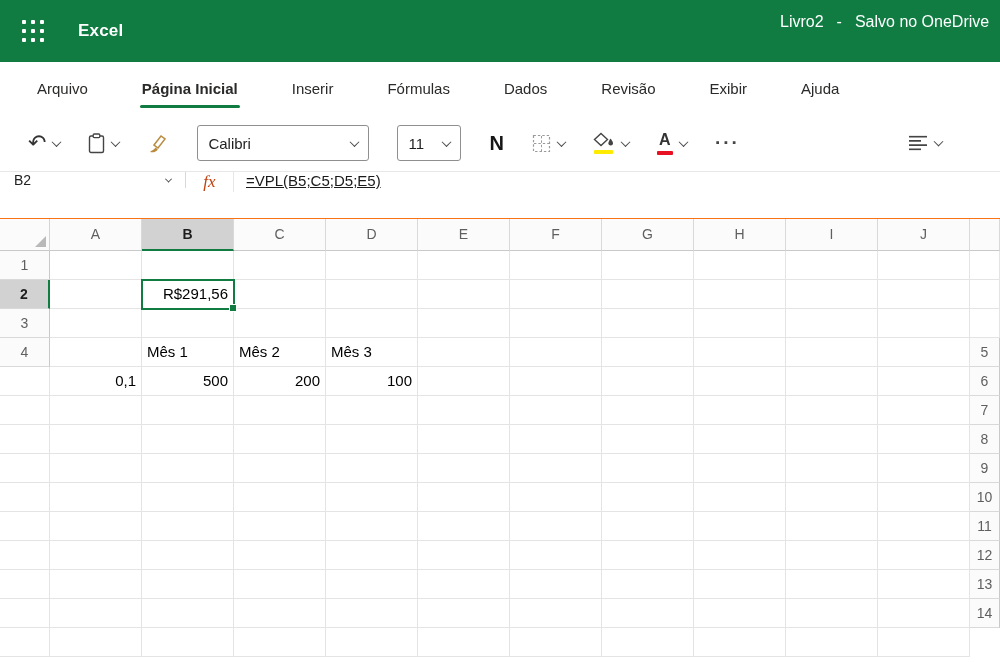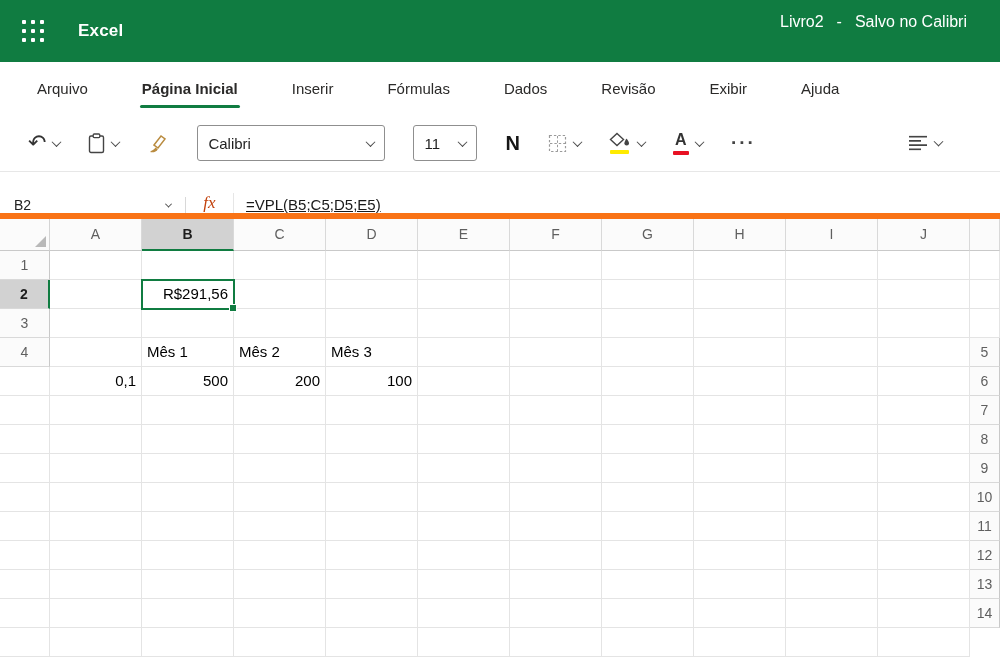--- a/index.html
+++ b/index.html
@@ -29,38 +29,38 @@
   .toolbar { position:relative; height:57px; display:flex; align-items:center;
              gap:28px; padding-left:28px; background:#fff; border-bottom:1px solid #e7e7e7; }
   .tbtn { display:flex; align-items:center; gap:7px; color:#3b3a39; cursor:pointer; }
   .chev { width:7px; height:7px; border-right:1.6px solid #4a4a4a; border-bottom:1.6px solid #4a4a4a;
           display:inline-block; transform:rotate(45deg) translate(-1px,-1px); }
   .chev.sm { width:5px; height:5px; }
   .glyph-undo { font-family:"DejaVu Sans", sans-serif; font-size:22px; line-height:1; color:#333; }
   .selectbox { height:36px; border:1px solid #8f8f8f; border-radius:3px; background:#fff;
                display:flex; align-items:center; padding:0 10px; font-size:15px; color:#1f1f1f; }
   .selectbox .chev { margin-left:auto; }
-  .font-box { width:188px; }
+  .font-box { width:172px; }
   .size-box { width:64px; }
   .bold-btn { font-size:20px; font-weight:700; color:#161616; }
   .stack { display:flex; flex-direction:column; align-items:center; gap:3px; }
   .bar { height:4px; border-radius:1px; }
   .bar.yellow { width:19px; background:var(--fill-yellow,#FFEB00); }
   .bar.red { width:16px; background:var(--font-red,#E81123); }
   .fc-a { font-size:16px; font-weight:700; color:#333; line-height:1; }
   .ellipsis { font-size:19px; font-weight:700; letter-spacing:2px; color:#444; }
   .align-group { position:absolute; right:58px; top:50%; transform:translateY(-50%); }
   .wrap-btn { position:absolute; right:-20px; top:50%; transform:translateY(-50%);
               display:flex; flex-direction:column; align-items:flex-start; font-size:11px;
               color:#333; line-height:11px; }
   .wrap-bottom { display:flex; align-items:center; gap:1px; }
 
   
-  .formulabar { height:47px; display:flex; align-items:flex-end; background:#fff;
-                border-bottom:6px solid #f97316; }
+  .formulabar { height:47px; display:flex; align-items:flex-start; background:#fff;
+                border-bottom:1px solid #f97316; }
   .namebox { width:186px; display:flex; align-items:center; padding:0 14px;
              border-right:1px solid #d8d8d8; font-size:14px; color:#222; cursor:pointer; }
   .namebox .chev { margin-left:auto; }
   .fxbtn { width:48px; display:flex; align-items:center; justify-content:center;
            border-right:1px solid #e6e6e6; cursor:pointer; }
   .fx { font-family:"Liberation Serif", serif; font-style:italic; font-size:17px; color:#c2410c; }
   .formula-input { flex:1; display:flex; align-items:center; padding-left:12px;
                    font-size:15px; color:#1a1a1a; cursor:text;text-decoration:underline; }
 
   
@@ -101,21 +101,21 @@
         <span></span>
         <span></span>
         <span></span>
         <span></span>
         <span></span>
     </div>
     <div class="app-title">Excel</div>
     <div class="doc-status">
       <span>Livro2</span>
       <span>-</span>
-      <span>Salvo no Calibri</span>
+      <span>Salvo no OneDrive</span>
     </div>
   </header>
 
   <nav class="tabs">
     <div class="tab">Arquivo</div>
     <div class="tab active">Página Inicial</div>
     <div class="tab">Inserir</div>
     <div class="tab">Fórmulas</div>
     <div class="tab">Dados</div>
     <div class="tab">Revisão</div>

